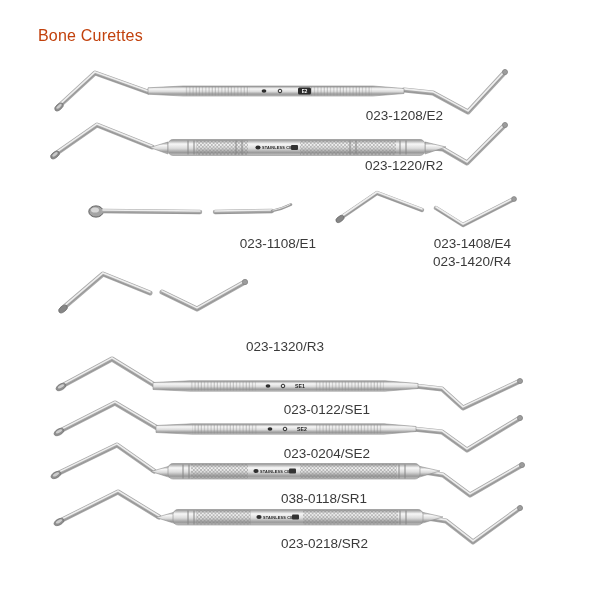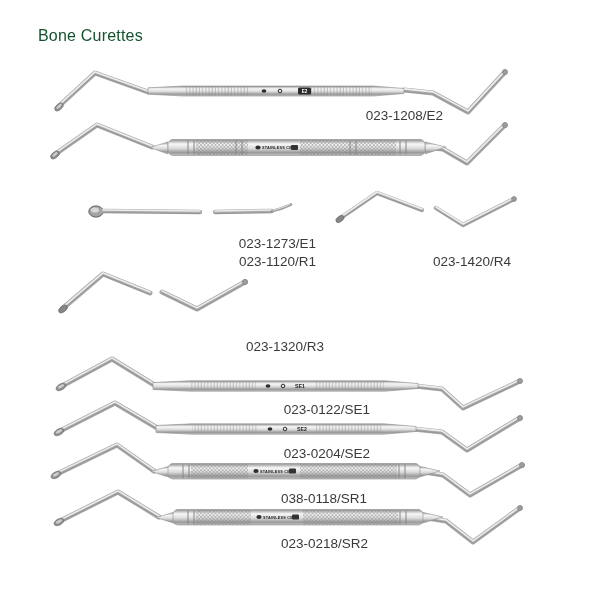--- a/index.html
+++ b/index.html
@@ -1,18 +1,18 @@
 <!DOCTYPE html>
 <html><head>
 <meta charset="utf-8">
 <style>
   html,body{margin:0;padding:0;background:#fff;}
   .canvas{position:relative;width:600px;height:600px;background:#ffffff;
           font-family:"Liberation Sans", sans-serif;overflow:hidden;}
-  .title{position:absolute;left:38px;top:27px;font-size:16px;color:#14532d;letter-spacing:0.2px;}
+  .title{position:absolute;left:38px;top:27px;font-size:16px;color:#c2410c;letter-spacing:0.2px;}
   .part-label{position:absolute;width:170px;text-align:right;font-size:13.5px;
               color:#3a3a3a;white-space:nowrap;line-height:15px;}
   svg.inst{position:absolute;overflow:visible;}
   .shaft{fill:none;stroke:#a9a9a9;stroke-width:5;stroke-linecap:round;stroke-linejoin:round;}
   .shaft-thin{fill:none;stroke:#a9a9a9;stroke-width:4.4;stroke-linecap:round;stroke-linejoin:round;}
   .hi{fill:none;stroke:#f1f1f1;stroke-width:1.6;stroke-linecap:round;stroke-linejoin:round;opacity:.95;}
   .lo{fill:none;stroke:#7e7e7e;stroke-width:1;stroke-linecap:round;stroke-linejoin:round;opacity:.45;}
   .handle{stroke:#8f8f8f;stroke-width:0.6;}
   .groove{stroke:#868686;stroke-width:1;}
   .mark-dark{fill:#2e2e2e;}
@@ -101,58 +101,59 @@
       <line class="groove" x1="194" y1="22.5" x2="194" y2="36.5"></line>
       <line class="groove" x1="302" y1="22.5" x2="302" y2="36.5"></line>
       <line class="groove" x1="308" y1="22.5" x2="308" y2="36.5"></line>
       <line class="groove" x1="352" y1="22.5" x2="352" y2="36.5"></line>
       <line class="groove" x1="358" y1="22.5" x2="358" y2="36.5"></line>
       <ellipse class="mark-dark" cx="210" cy="29.5" rx="2.6" ry="2"></ellipse>
       <text class="mk-text" x="229" y="31.1" font-size="3.8" text-anchor="middle" letter-spacing="0.2">STAINLESS CE</text>
       <rect x="243" y="27" width="7" height="5" rx="1" fill="#333"></rect>
     </g>
   </svg>
+  <div class="part-label" style="left:273px;top:158px">023-1220/R2</div>
 
   <svg class="inst" style="left:70px;top:198px" width="230" height="30" viewBox="0 0 230 30">
     <g>
       <ellipse cx="26" cy="13.5" rx="7.2" ry="5.6" fill="#a4a4a4" stroke="#5f5f5f" stroke-width="1"></ellipse>
       <ellipse cx="25" cy="12" rx="4" ry="2.6" fill="#dedede" opacity="0.9"></ellipse>
     </g>
     <g>
       <path class="shaft-thin" d="M33,13 L130,14"></path>
       <path class="hi" d="M33,12 L130,13"></path>
       <path class="lo" d="M33,14.6 L130,15.6"></path>
       <path class="shaft-thin" d="M145,14 L202,13"></path>
       <path class="hi" d="M145,13 L202,12"></path>
       <path class="lo" d="M145,15.6 L202,14.6"></path>
     </g>
     <g>
       <path d="M202,13 C210,11.5 216,9 221,6.5" fill="none" stroke="#9a9a9a" stroke-width="2.6" stroke-linecap="round"></path>
       <path d="M203,12.2 C210,10.8 215,8.8 220,6.4" fill="none" stroke="#e8e8e8" stroke-width="0.9" stroke-linecap="round"></path>
     </g>
   </svg>
-  <div class="part-label" style="left:146px;top:236px">023-1273/E1</div>
-  <div class="part-label" style="left:146px;top:254px">023-1120/R1</div>
+  <div class="part-label" style="left:146px;top:236px">023-1108/E1</div>
 
   <svg class="inst" style="left:330px;top:186px" width="200" height="50" viewBox="0 0 200 50">
     <g>
       <path class="shaft-thin" d="M9,33 L47,7 L92,24"></path>
       <path class="lo" d="M9,33 L47,7 L92,24" transform="translate(0,1.3)"></path>
       <path class="hi" d="M9,33 L47,7 L92,24" transform="translate(0,-1)"></path>
       <path class="shaft-thin" d="M106,22 L133,39 L184,13"></path>
       <path class="lo" d="M106,22 L133,39 L184,13" transform="translate(0,1.3)"></path>
       <path class="hi" d="M106,22 L133,39 L184,13" transform="translate(0,-1)"></path>
     </g>
     <g>
       <ellipse transform="rotate(-35 10 33)" cx="10" cy="33" rx="4.6" ry="2.7" fill="#868686" stroke="#636363" stroke-width="0.6"></ellipse>
     </g>
     <g>
       <circle cx="184" cy="13" r="2.5" fill="#9c9c9c" stroke="#757575" stroke-width="0.5"></circle>
     </g>
   </svg>
+  <div class="part-label" style="left:341px;top:236px">023-1408/E4</div>
   <div class="part-label" style="left:341px;top:254px">023-1420/R4</div>
 
   <svg class="inst" style="left:52px;top:268px" width="210" height="52" viewBox="0 0 210 52">
     <g>
       <path class="shaft" d="M10,41 L51,6 L98,25"></path>
       <path class="lo" d="M10,41 L51,6 L98,25" transform="translate(0,1.4)"></path>
       <path class="hi" d="M10,41 L51,6 L98,25" transform="translate(0,-1.1)"></path>
       <path class="shaft" d="M110,24 L145,41 L193,14"></path>
       <path class="lo" d="M110,24 L145,41 L193,14" transform="translate(0,1.4)"></path>
       <path class="hi" d="M110,24 L145,41 L193,14" transform="translate(0,-1.1)"></path>

